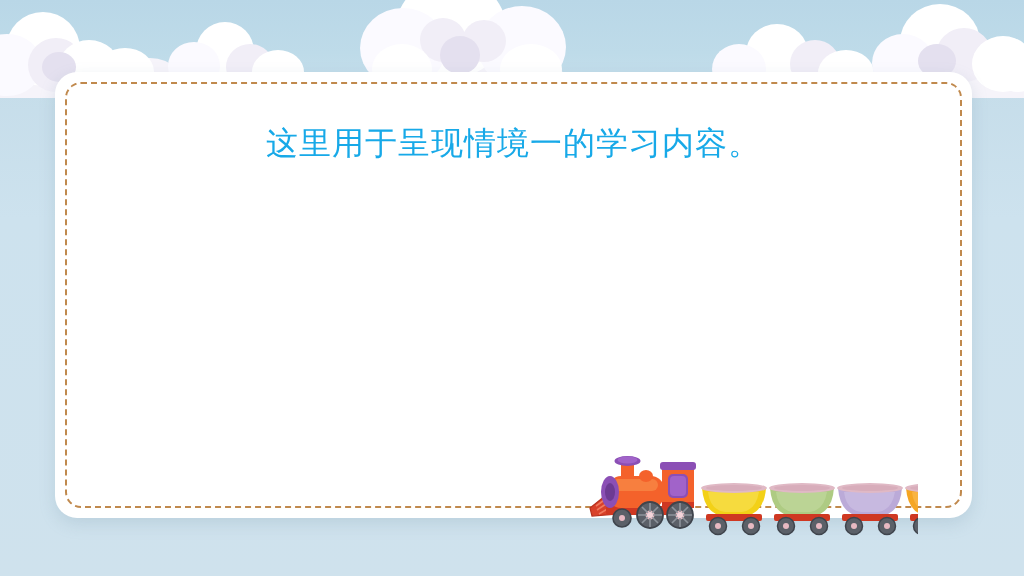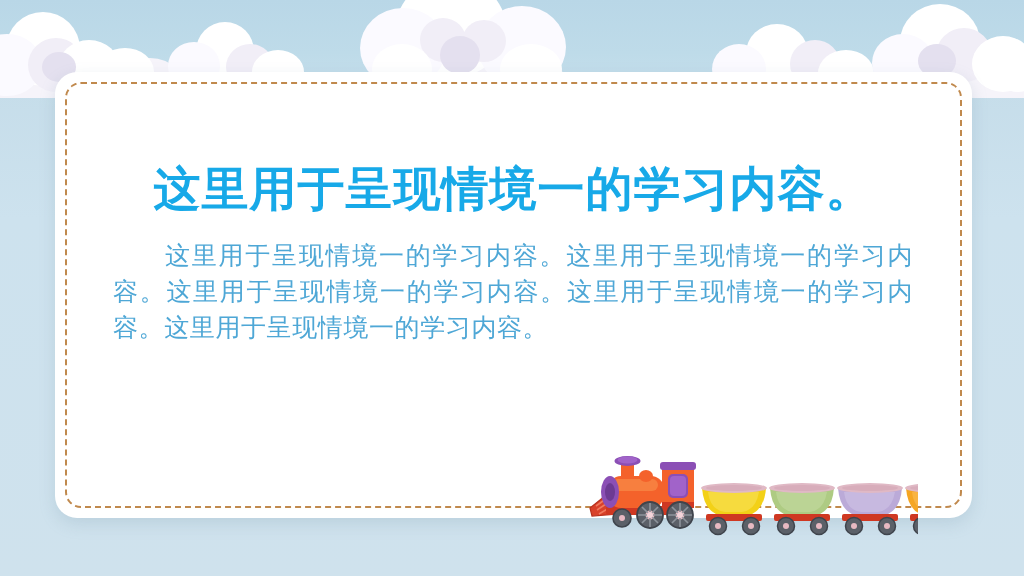--- a/index.html
+++ b/index.html
@@ -59,26 +59,25 @@
     pointer-events:none;
   }
 
   
   .title {
     position:absolute;
     left:0; top:50px;
     width:917px;
     text-align:center;
     font-family:"DejaVu Sans","Liberation Sans",sans-serif;
-    font-weight:bold;
-    font-size:47px;
+    font-weight:normal;
+    font-size:32px;
     letter-spacing:1px;
     color:#17a9e8;
     white-space:nowrap;
-    margin-top:36px;
   }
 
   .body-text {
     position:absolute;
     left:58px; top:166px;
     width:800px;
     font-family:"DejaVu Serif","Liberation Serif",serif;
     font-size:25px;
     line-height:36px;
     color:#4ea7d6;
@@ -136,21 +135,20 @@
     <div class="puff shade2" style="left:918px; top:44px; width:38px; height:34px;"></div>
     <div class="puff" style="left:972px; top:36px; width:62px; height:56px;"></div>
     <div class="puff" style="left:996px; top:52px; width:44px; height:40px;"></div>
   </div>
 
   <div class="card">
     <div class="card-dash"></div>
 
     <div class="title">这里用于呈现情境一的学习内容。</div>
 
-    <div class="body-text">这里用于呈现情境一的学习内容。这里用于呈现情境一的学习内容。这里用于呈现情境一的学习内容。这里用于呈现情境一的学习内容。这里用于呈现情境一的学习内容。</div>
   </div>
 
   <div class="train">
     <svg width="330" height="90" viewBox="0 0 330 90" xmlns="http://www.w3.org/2000/svg">
 
       <g>
 
         <path d="M2 56 L22 40 L30 62 L4 64 Z" fill="#d8412a" stroke="#b8301c" stroke-width="1.2"></path>
         <path d="M8 54 L22 44" stroke="#f07a5e" stroke-width="1.6"></path>
         <path d="M9 58 L24 48" stroke="#f07a5e" stroke-width="1.6"></path>

